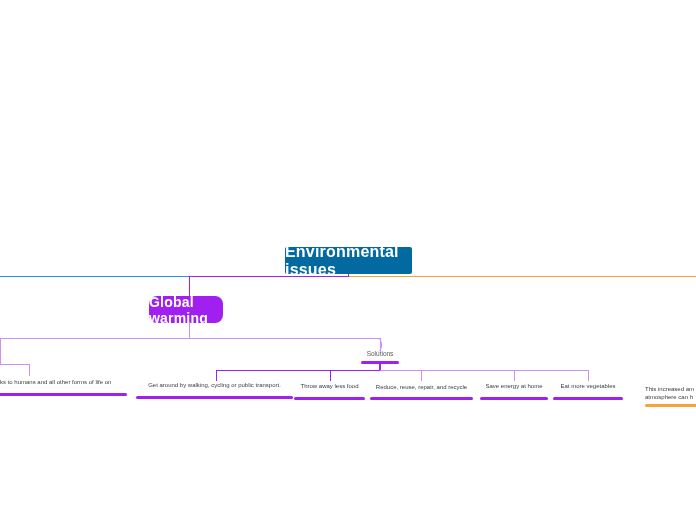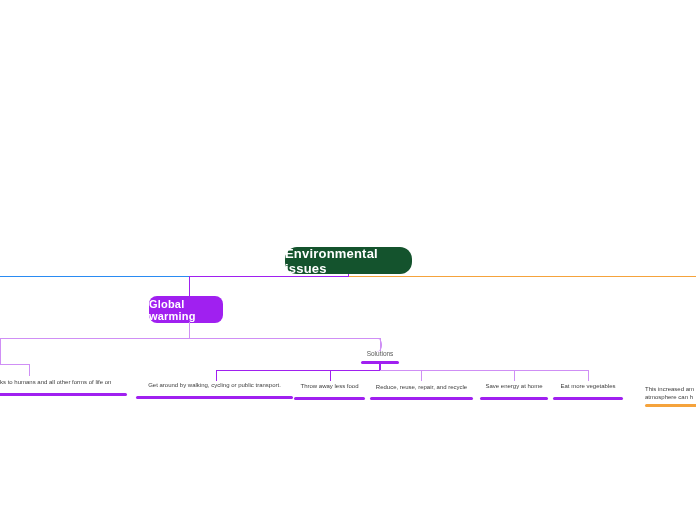--- a/index.html
+++ b/index.html
@@ -35,37 +35,37 @@
 
   .corner {
     position: absolute;
     border: 1px solid #cf8ff5;
     border-radius: 6px;
   }
 
   
   .node-root {
     position: absolute;
-    background: #14532d;
+    background: #0369a1;
     color: #ffffff;
-    border-radius: 12px;
-    font-size: 13px;
+    border-radius: 2px;
+    font-size: 16px;
     font-weight: bold;
     letter-spacing: 0.2px;
     display: flex;
     align-items: center;
     justify-content: center;
     box-sizing: border-box;
   }
   .node-branch {
     position: absolute;
     background: #a020f0;
     color: #ffffff;
     border-radius: 8px;
-    font-size: 11px;
+    font-size: 14px;
     font-weight: bold;
     letter-spacing: 0.2px;
     display: flex;
     align-items: center;
     justify-content: center;
     box-sizing: border-box;
   }
   .node-sub {
     position: absolute;
     display: flex;

